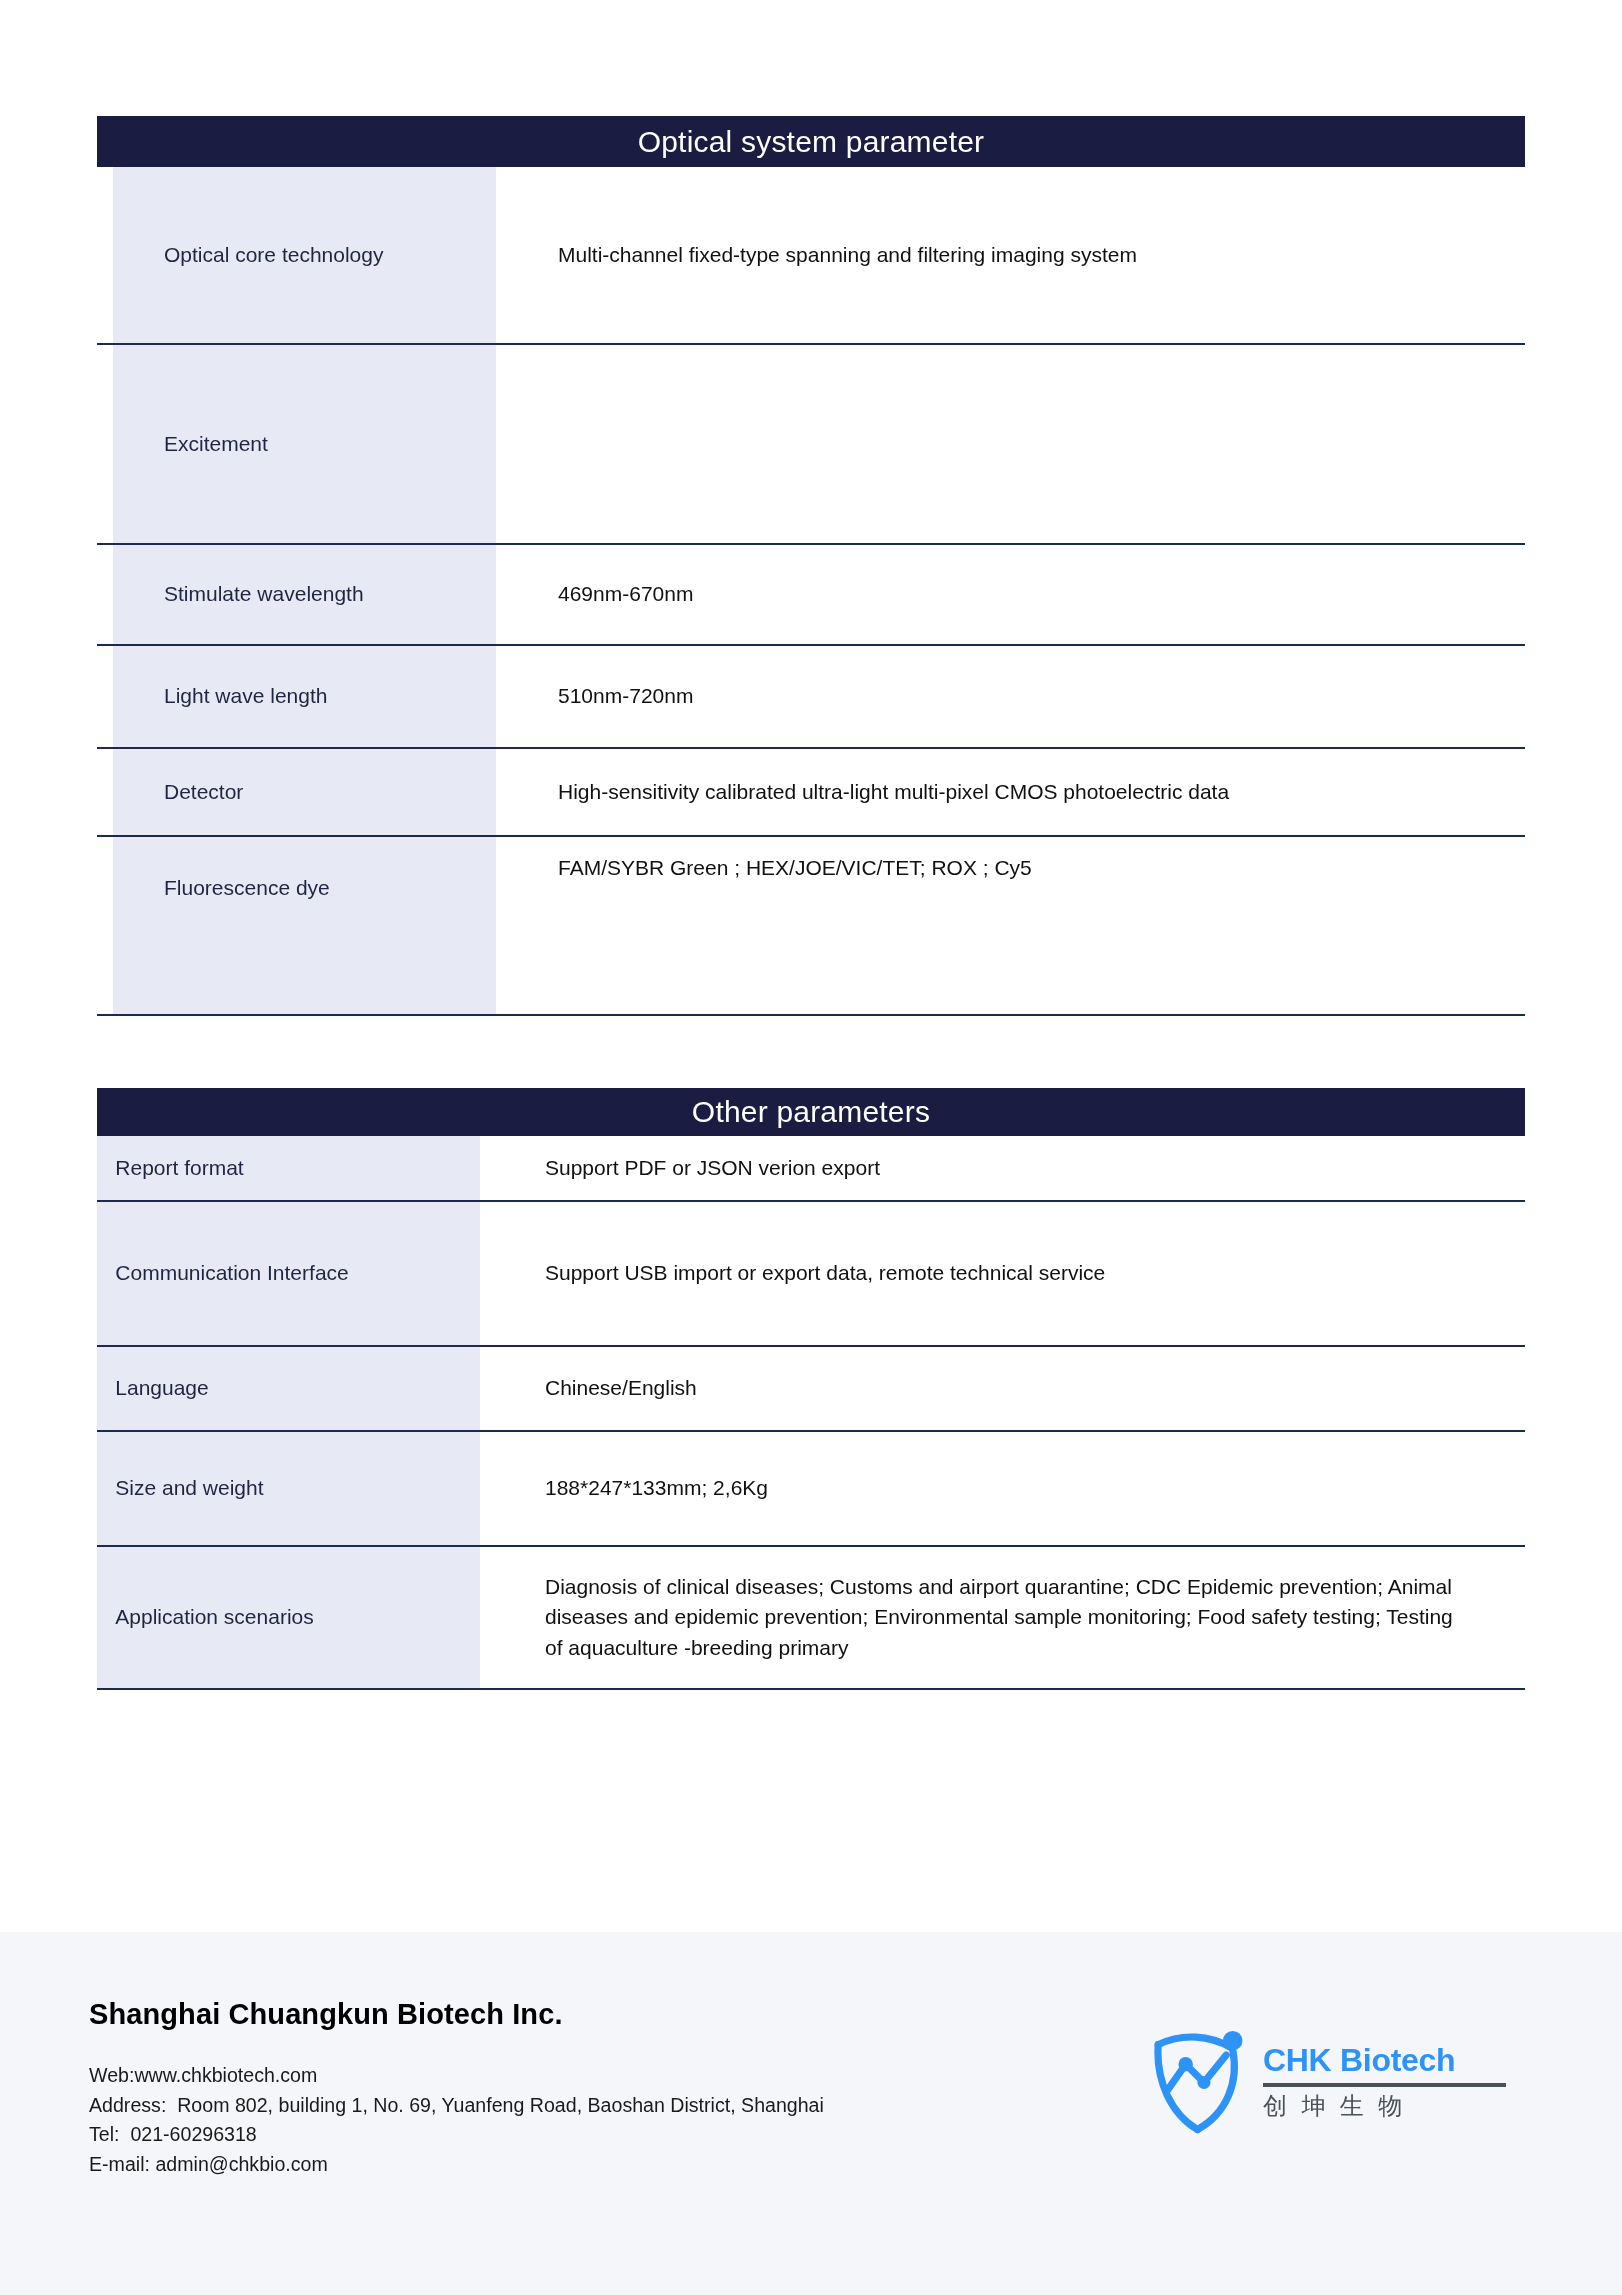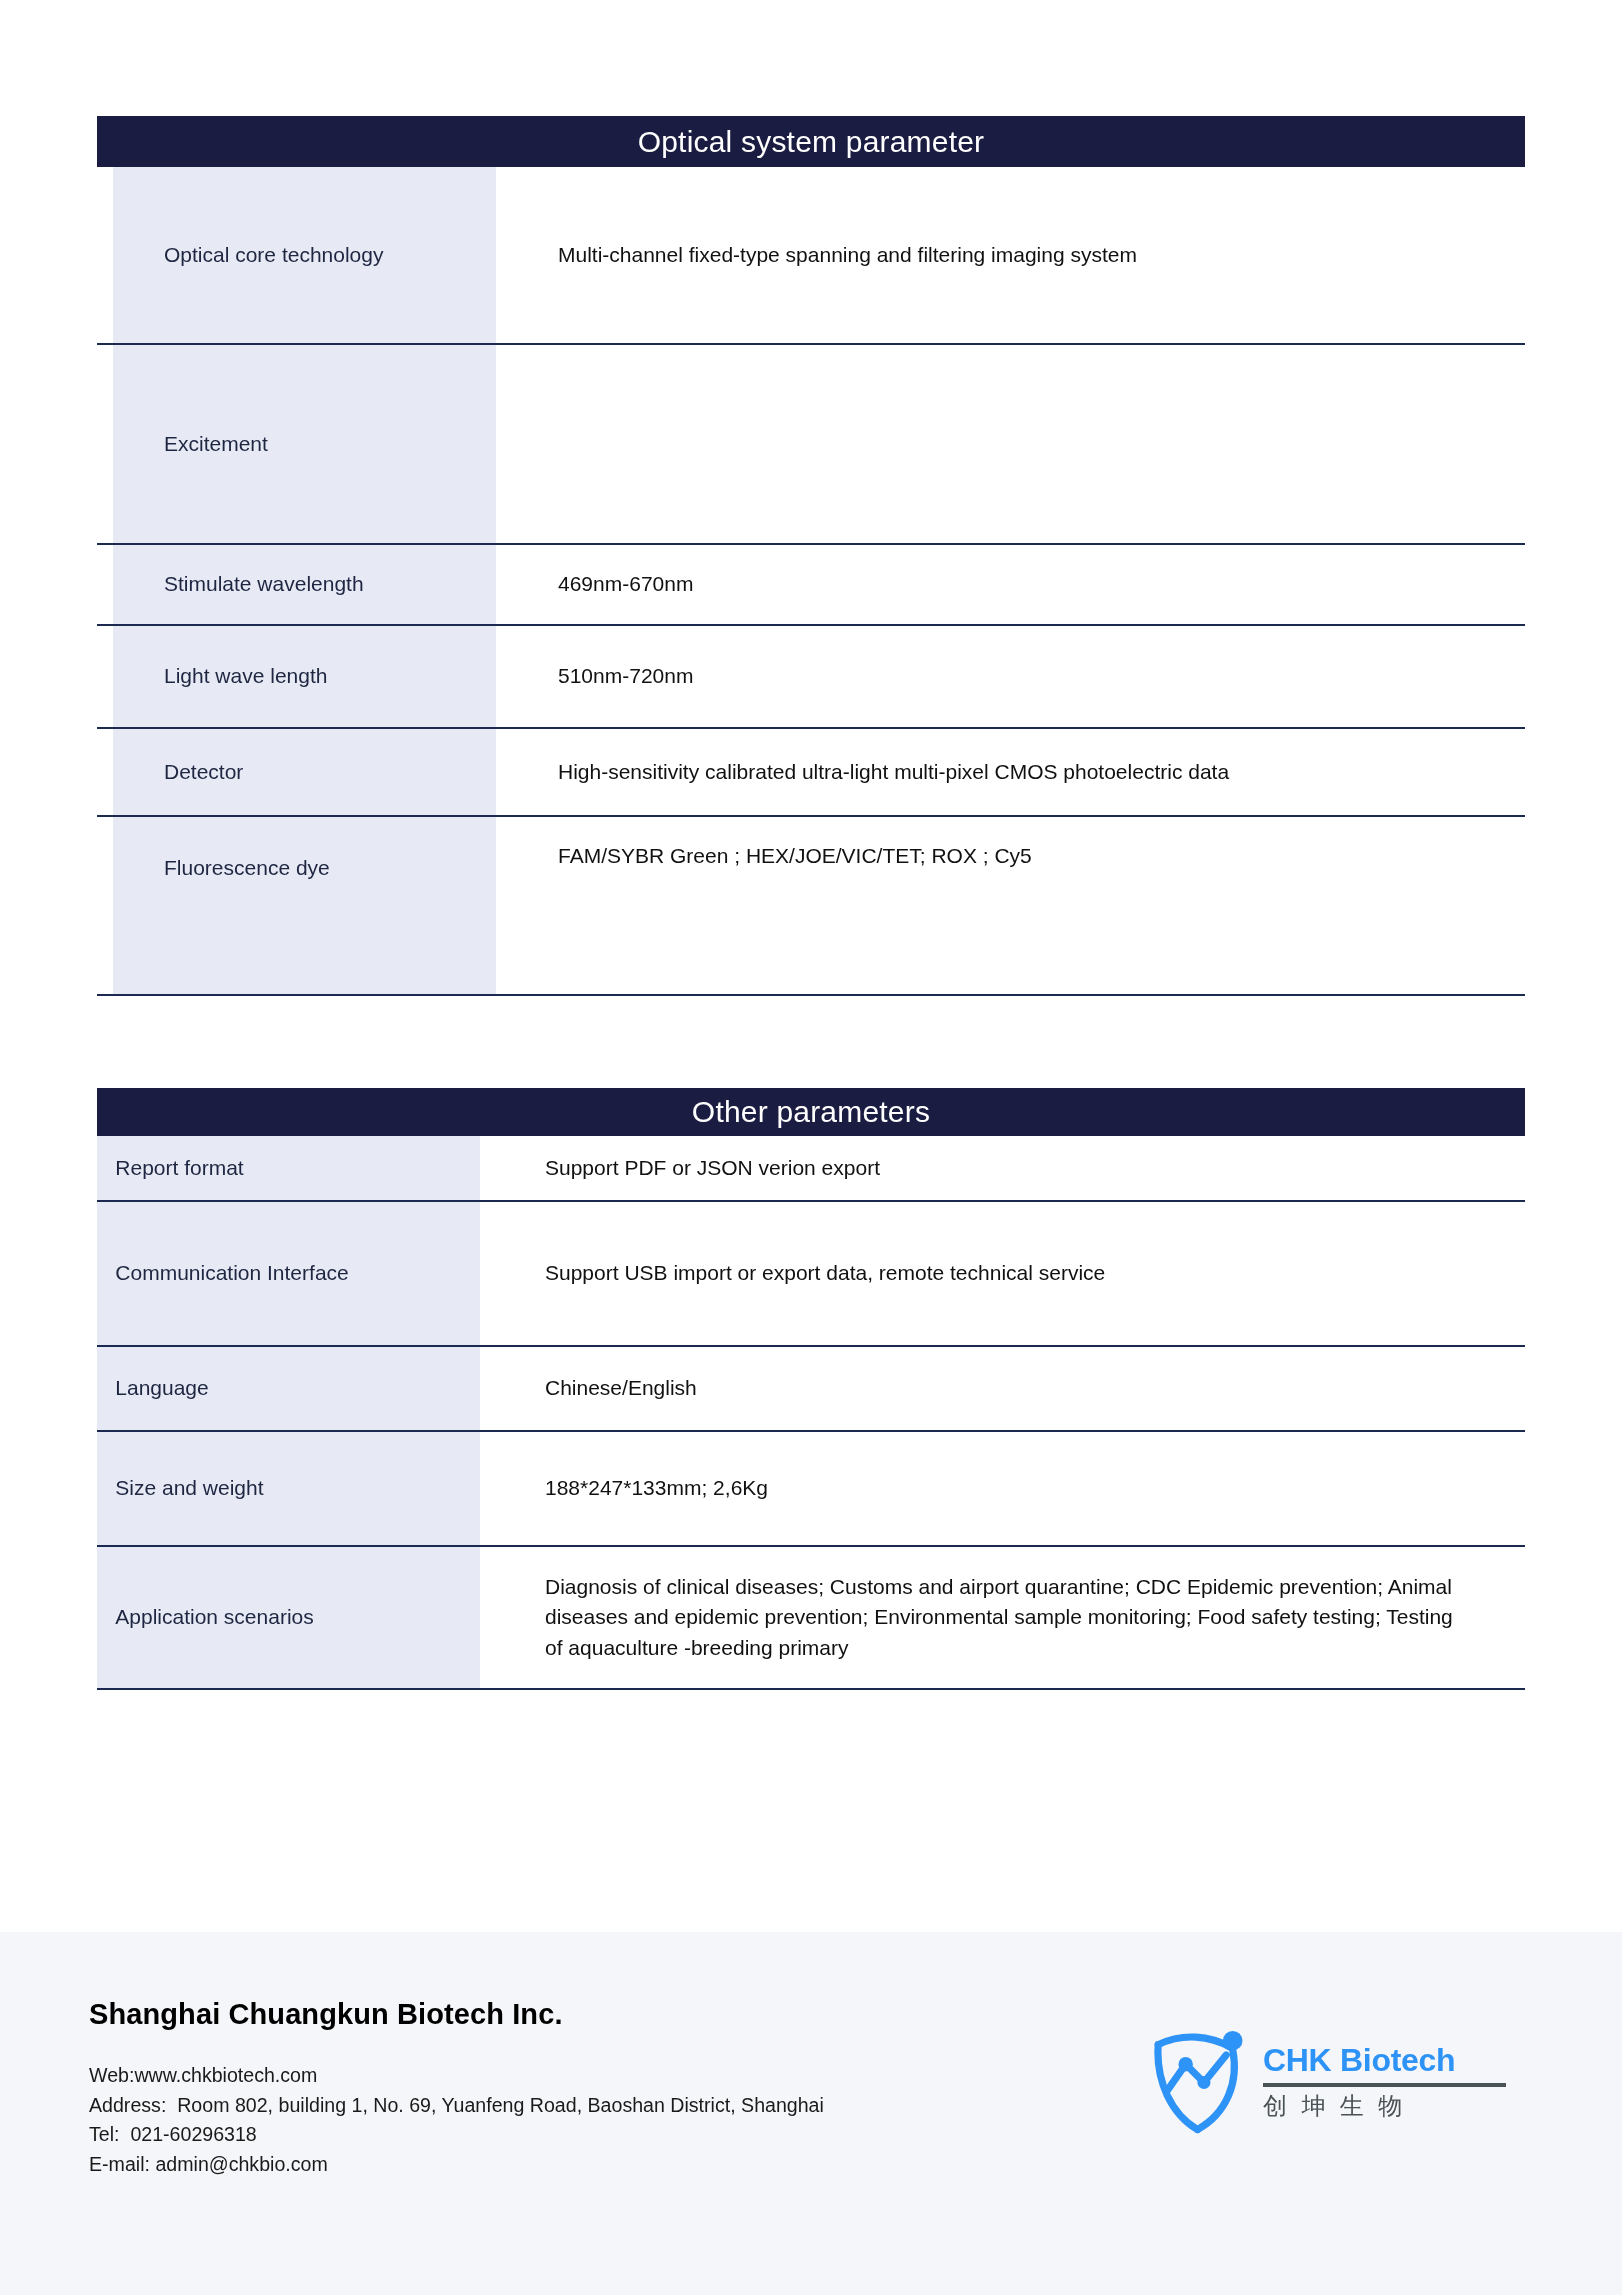--- a/index.html
+++ b/index.html
@@ -184,38 +184,38 @@
 
       <div class="spec-row" style="height:178px;">
         <div class="cell-label">Optical core technology</div>
         <div class="cell-value">Multi-channel fixed-type spanning and filtering imaging system</div>
       </div>
 
       <div class="spec-row" style="height:200px;">
         <div class="cell-label">Excitement</div>
       </div>
 
-      <div class="spec-row" style="height:81px;">
+      <div class="spec-row" style="height:101px;">
         <div class="cell-label">Stimulate wavelength</div>
         <div class="cell-value">469nm-670nm</div>
       </div>
 
       <div class="spec-row" style="height:103px;">
         <div class="cell-label">Light wave length</div>
         <div class="cell-value">510nm-720nm</div>
       </div>
 
       <div class="spec-row" style="height:88px;">
         <div class="cell-label">Detector</div>
         <div class="cell-value">High-sensitivity calibrated ultra-light multi-pixel CMOS photoelectric data</div>
       </div>
 
       <div class="spec-row" style="height:179px;">
         <div class="cell-label" style="align-items:flex-start; padding-top:38px;">Fluorescence dye</div>
-        <div class="cell-value" style="align-items:flex-start; padding-top:24px;">FAM/SYBR Green ;  HEX/JOE/VIC/TET;  ROX ;  Cy5</div>
+        <div class="cell-value" style="align-items:flex-start; padding-top:16px;">FAM/SYBR Green ;  HEX/JOE/VIC/TET;  ROX ;  Cy5</div>
       </div>
 
     </div>
   </div>
 
   <div class="spec-table t2" style="top:1088px;">
     <div class="table-header" style="height:48px;">Other parameters</div>
     <div class="table-body">
 
       <div class="spec-row" style="height:66px;">

